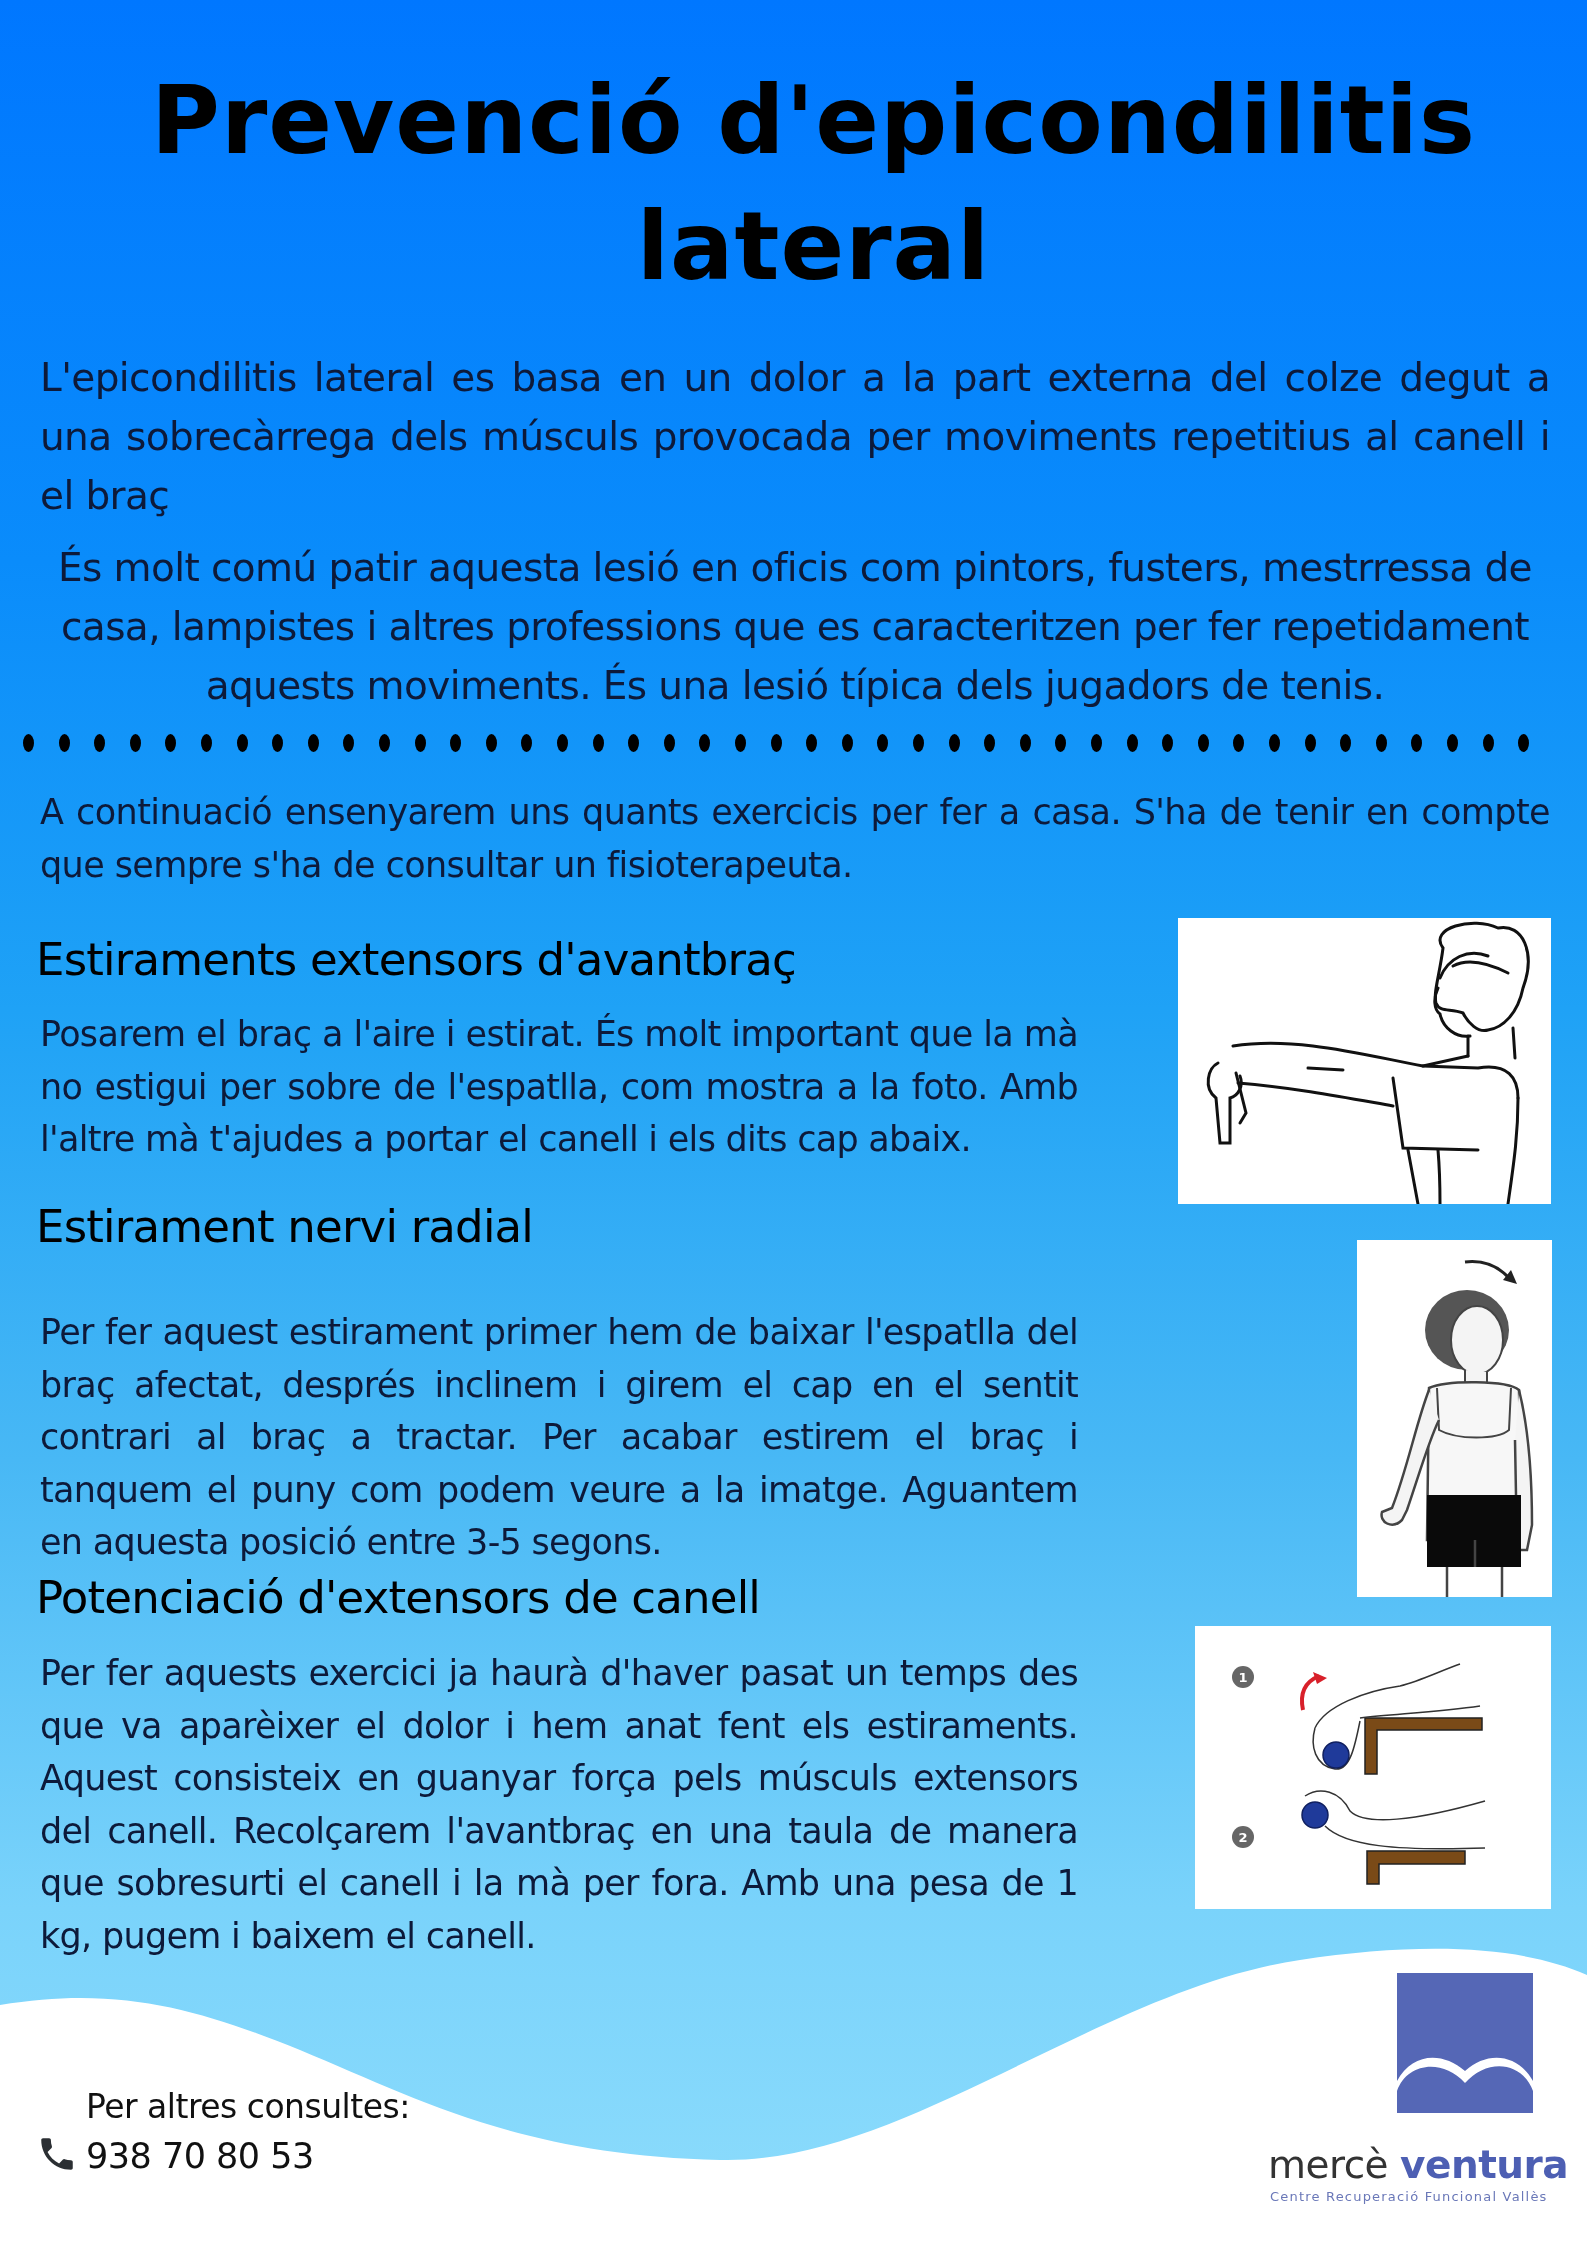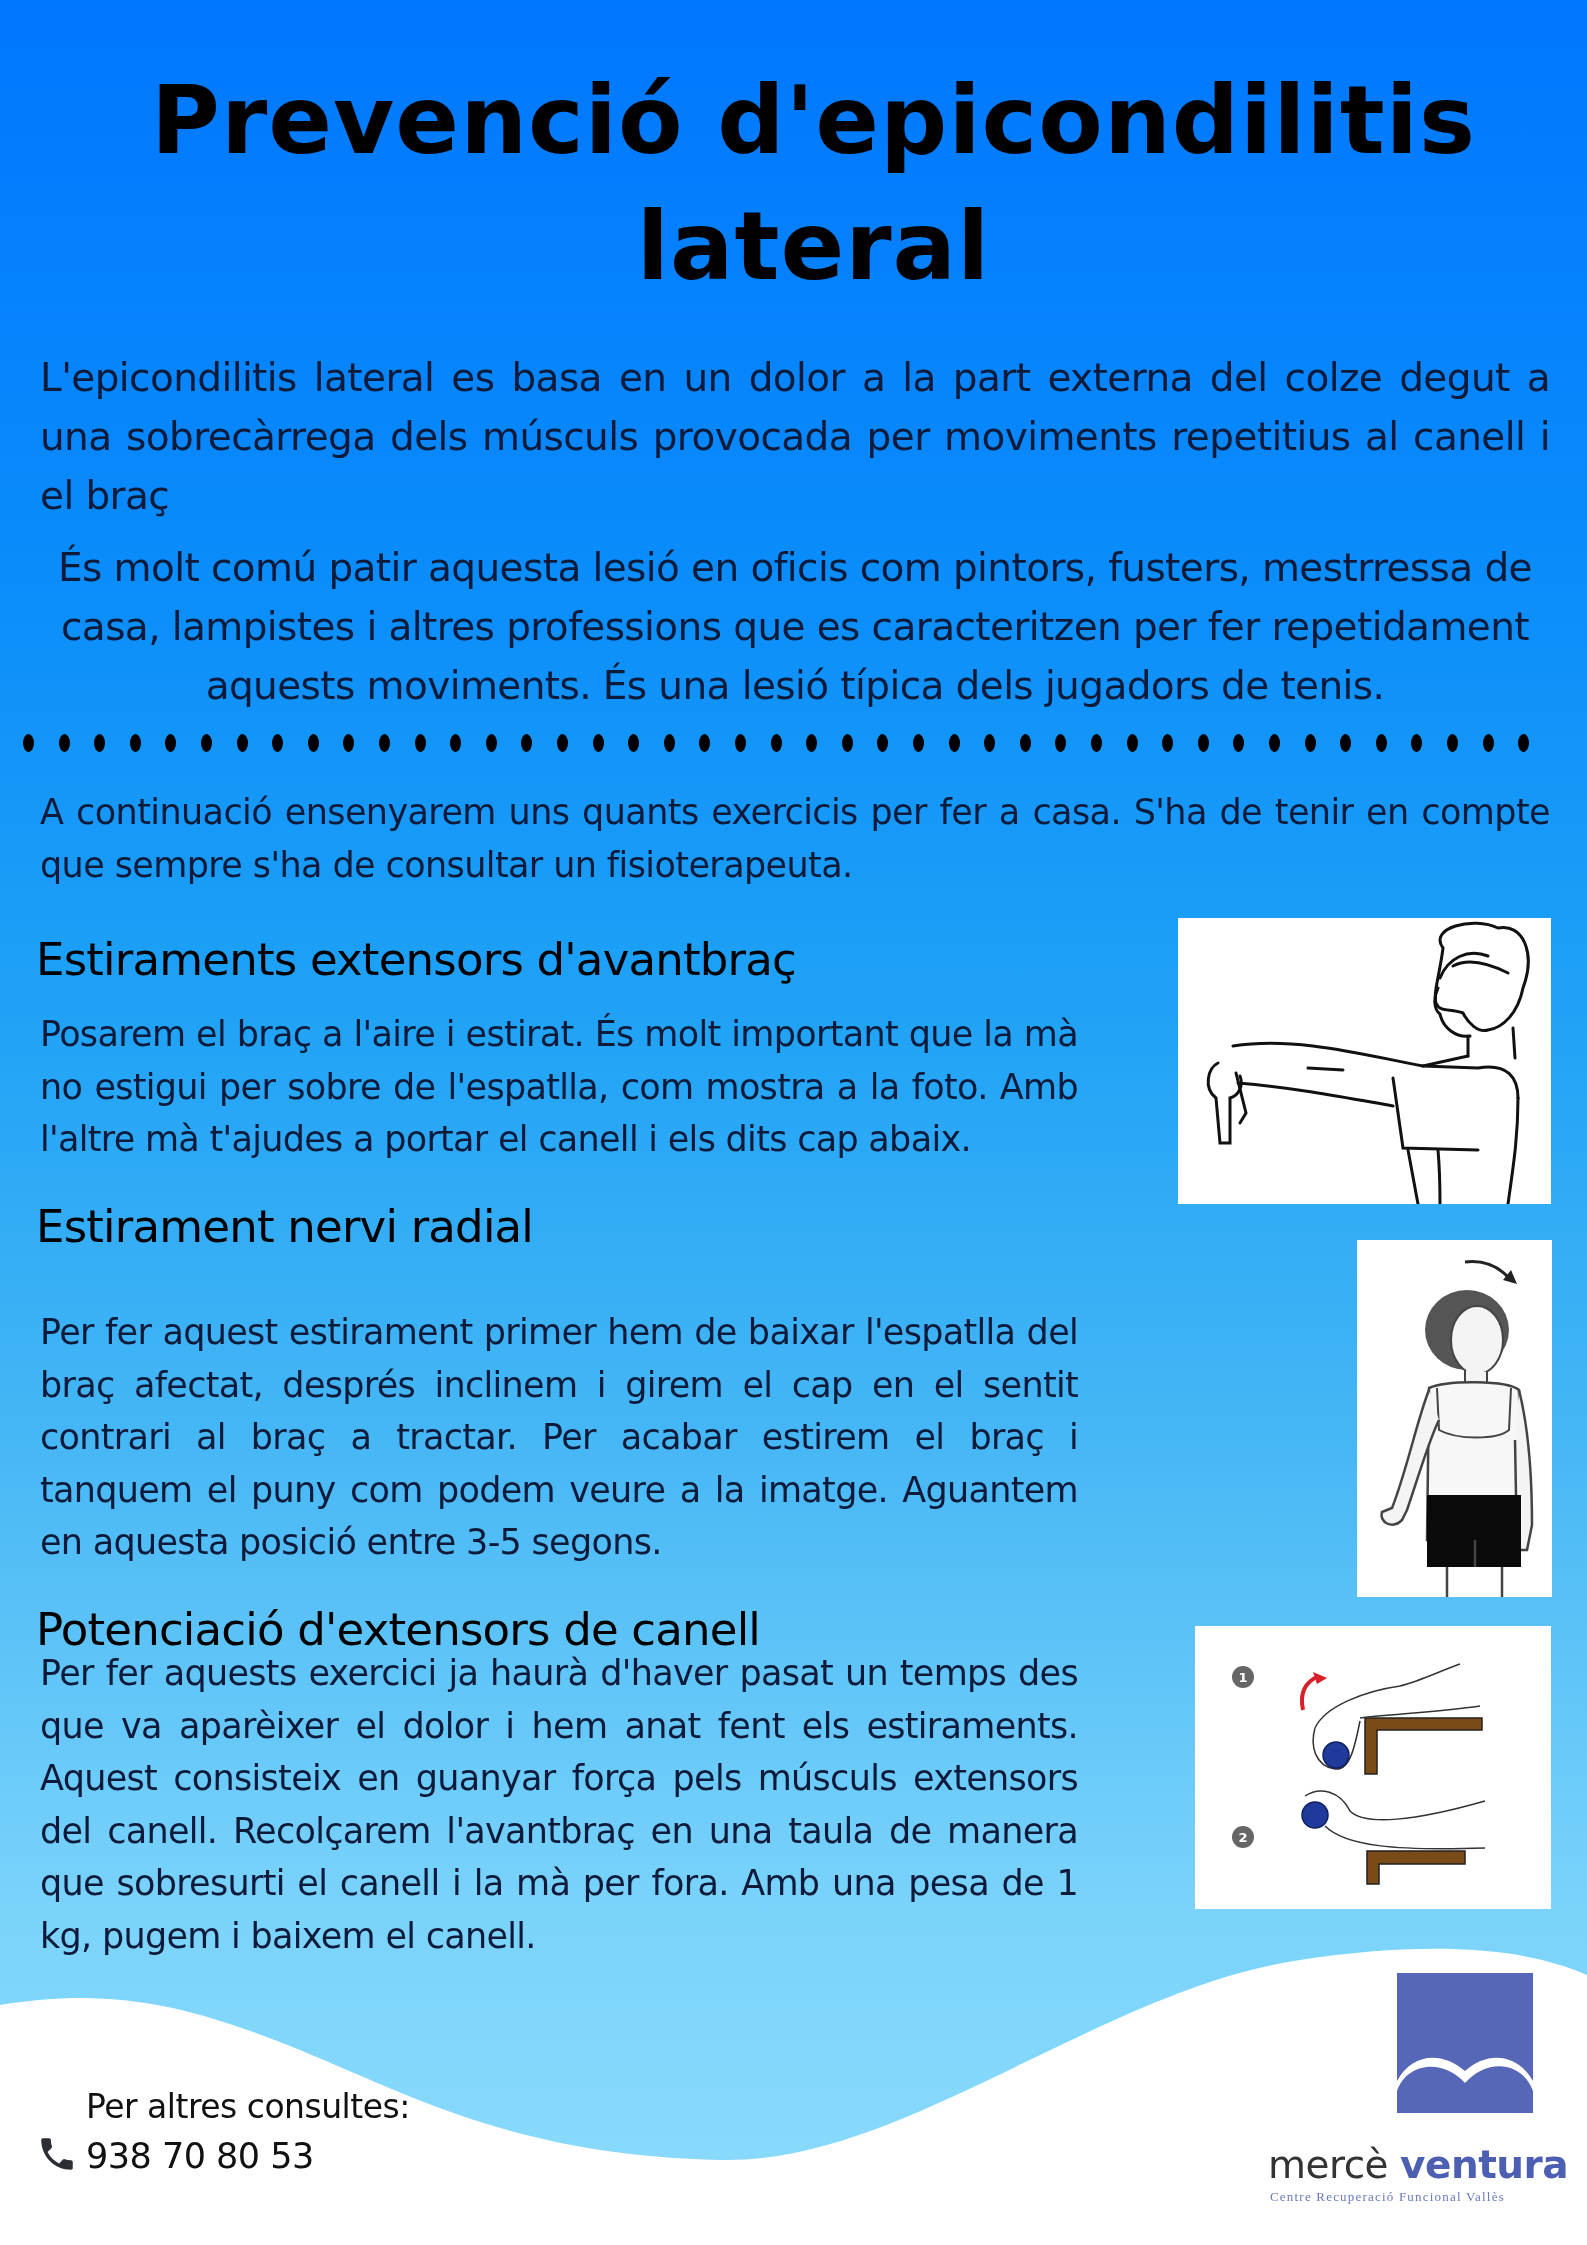--- a/index.html
+++ b/index.html
@@ -39,21 +39,21 @@
   }
   .img-box { position: absolute; background: #fff; overflow: hidden; }
   .wave { position: absolute; left: 0; top: 1930px; width: 1587px; height: 315px; }
   .contact-label { position: absolute; left: 86px; top: 2085px; font-size: 33px; line-height: 44px; color: #111; letter-spacing: -0.5px; text-align: right; }
   .contact-phone { position: absolute; left: 86px; top: 2133px; font-size: 35px; line-height: 46px; color: #111; letter-spacing: -0.5px; }
   .phone-icon { position: absolute; left: 36px; top: 2133px; width: 42px; height: 42px; }
   .logo-square { position: absolute; left: 1397px; top: 1973px; width: 136px; height: 140px; background: #5567b6; overflow: hidden; }
   .logo-name { position: absolute; left: 1268px; top: 2140px; font-size: 39px; line-height: 50px; letter-spacing: -0.5px; white-space: nowrap; }
   .logo-name .a { color: #333; }
   .logo-name .b { color: #4d5fb3; font-weight: bold; }
-  .logo-tag { position: absolute; left: 1270px; top: 2188px; font-size: 13px; line-height: 18px; color: #6a78b8; letter-spacing: 1.2px; white-space: nowrap; font-family: Liberation Serif, serif; }
+  .logo-tag { position: absolute; left: 1270px; top: 2188px; font-size: 13px; line-height: 18px; color: #6a78b8; letter-spacing: 1.2px; white-space: nowrap; }
 </style>
 </head>
 <body>
 
 <div class="title">
   <div>Prevenció d'epicondilitis</div>
   <div>lateral</div>
 </div>
 
 <div class="intro p1">L'epicondilitis lateral es basa en un dolor a la part externa del colze degut a una sobrecàrrega dels músculs provocada per moviments repetitius al canell i el braç</div>
@@ -143,21 +143,21 @@
     <path d="M108 130 L108 145 L130 145 L130 132" fill="#f4f4f4" stroke="#444" stroke-width="2"></path>
     <path d="M72 148 C90 140 150 140 162 150 L165 300 L70 300 Z" fill="#f7f7f7" stroke="#444" stroke-width="2.5"></path>
     <path d="M80 148 L82 190 C100 200 140 200 152 190 L154 148" fill="none" stroke="#444" stroke-width="2"></path>
     <path d="M72 150 C60 180 50 230 35 268 L25 272 C22 282 35 290 45 280 L50 270 C62 235 72 200 82 180" fill="#f4f4f4" stroke="#444" stroke-width="2.5"></path>
     <path d="M162 150 C172 190 175 240 175 285 L170 310 L160 310 L158 200" fill="#f4f4f4" stroke="#444" stroke-width="2.5"></path>
     <rect x="70" y="255" width="94" height="72" fill="#0a0a0a"></rect>
     <path d="M90 327 L90 357 M145 327 L145 357 M118 300 L118 327" stroke="#444" stroke-width="2.5"></path>
   </svg>
 </div>
 
-<div class="section-title" style="top:1568px;margin-top:32px;">Potenciació d'extensors de canell</div>
+<div class="section-title" style="top:1568px;">Potenciació d'extensors de canell</div>
 <div class="section-body" style="top:1647px;">Per fer aquests exercici ja haurà d'haver pasat un temps des que va aparèixer el dolor i hem anat fent els estiraments. Aquest consisteix en guanyar força pels músculs extensors del canell. Recolçarem l'avantbraç en una taula de manera que sobresurti el canell i la mà per fora. Amb una pesa de 1 kg, pugem i baixem el canell.</div>
 <div class="img-box" style="left:1195px; top:1626px; width:356px; height:283px;">
   <svg width="356" height="283" viewBox="0 0 356 283">
     <circle cx="48" cy="51" r="11" fill="#666"></circle>
     <text x="48" y="56" font-family="DejaVu Sans, sans-serif" font-size="13" font-weight="bold" fill="#fff" text-anchor="middle">1</text>
     <circle cx="48" cy="211" r="11" fill="#666"></circle>
     <text x="48" y="216" font-family="DejaVu Sans, sans-serif" font-size="13" font-weight="bold" fill="#fff" text-anchor="middle">2</text>
     <path d="M108 84 C104 65 112 55 124 50" fill="none" stroke="#d8202a" stroke-width="4"></path>
     <polygon points="118,46 132,52 122,58" fill="#d8202a"></polygon>
     <path d="M170 92 L287 92 L287 104 L182 104 L182 148 L170 148 Z" fill="#7a4a17" stroke="#222" stroke-width="1.5"></path>

